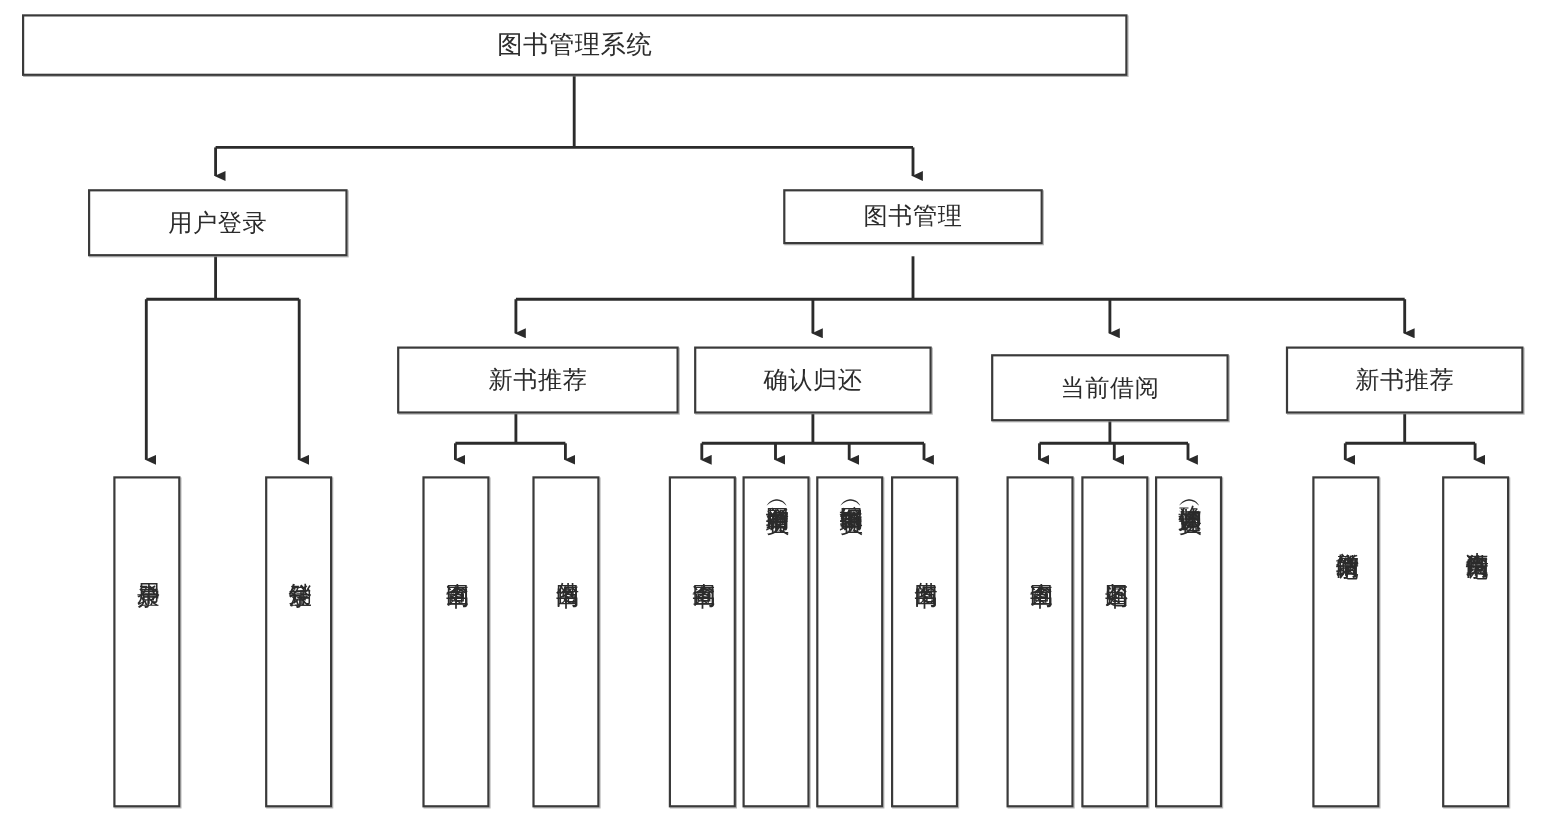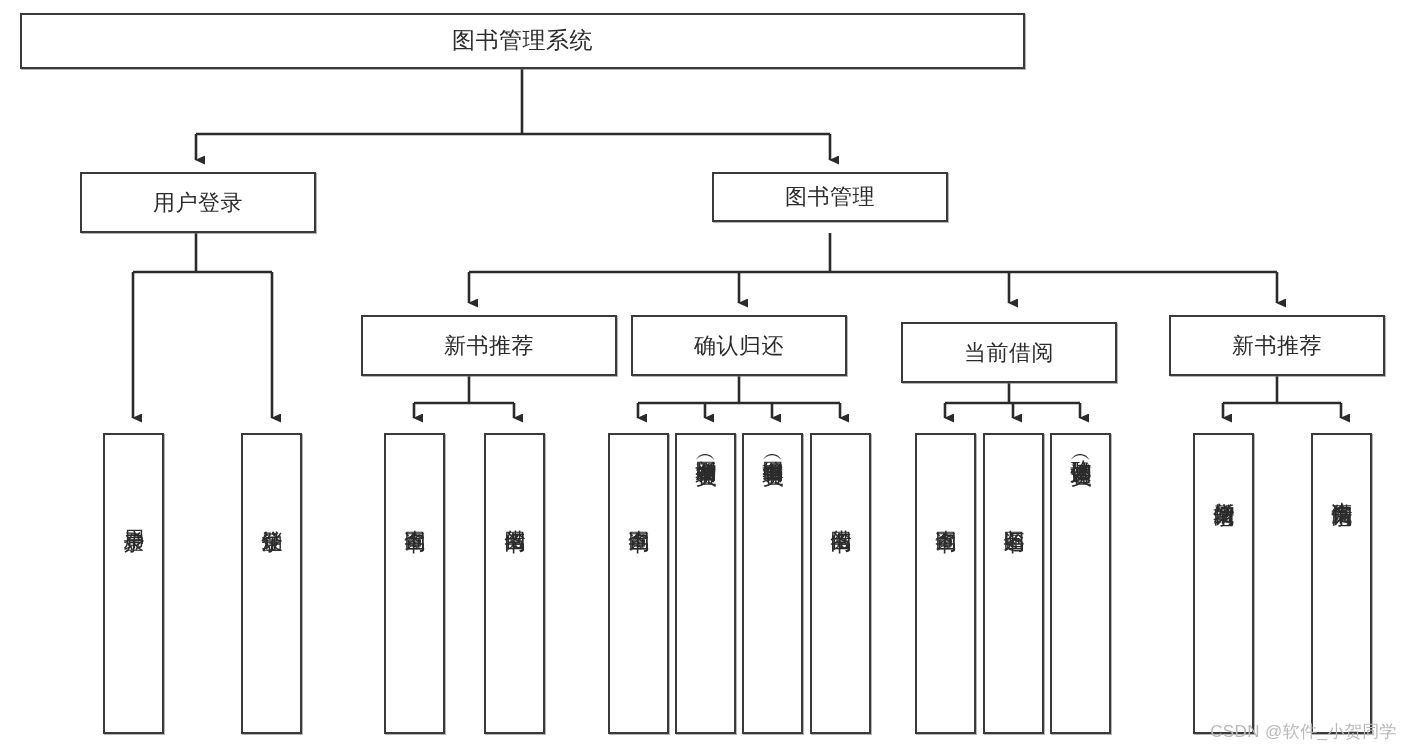--- a/index.html
+++ b/index.html
@@ -196,15 +196,14 @@
     <span class="label">确认归还（管理员）</span>
   </div>
 
   <div class="node vertical pad-mid" style="left:1193px; top:433px; width:61px; height:301px;">
     <span class="label">新增借阅记录</span>
   </div>
   <div class="node vertical pad-mid" style="left:1311px; top:433px; width:61px; height:301px;">
     <span class="label">查询借阅记录</span>
   </div>
 
-  <div id="watermark">CSDN @软件_小贺同学</div>
 
 </div>
 
 </body></html>

